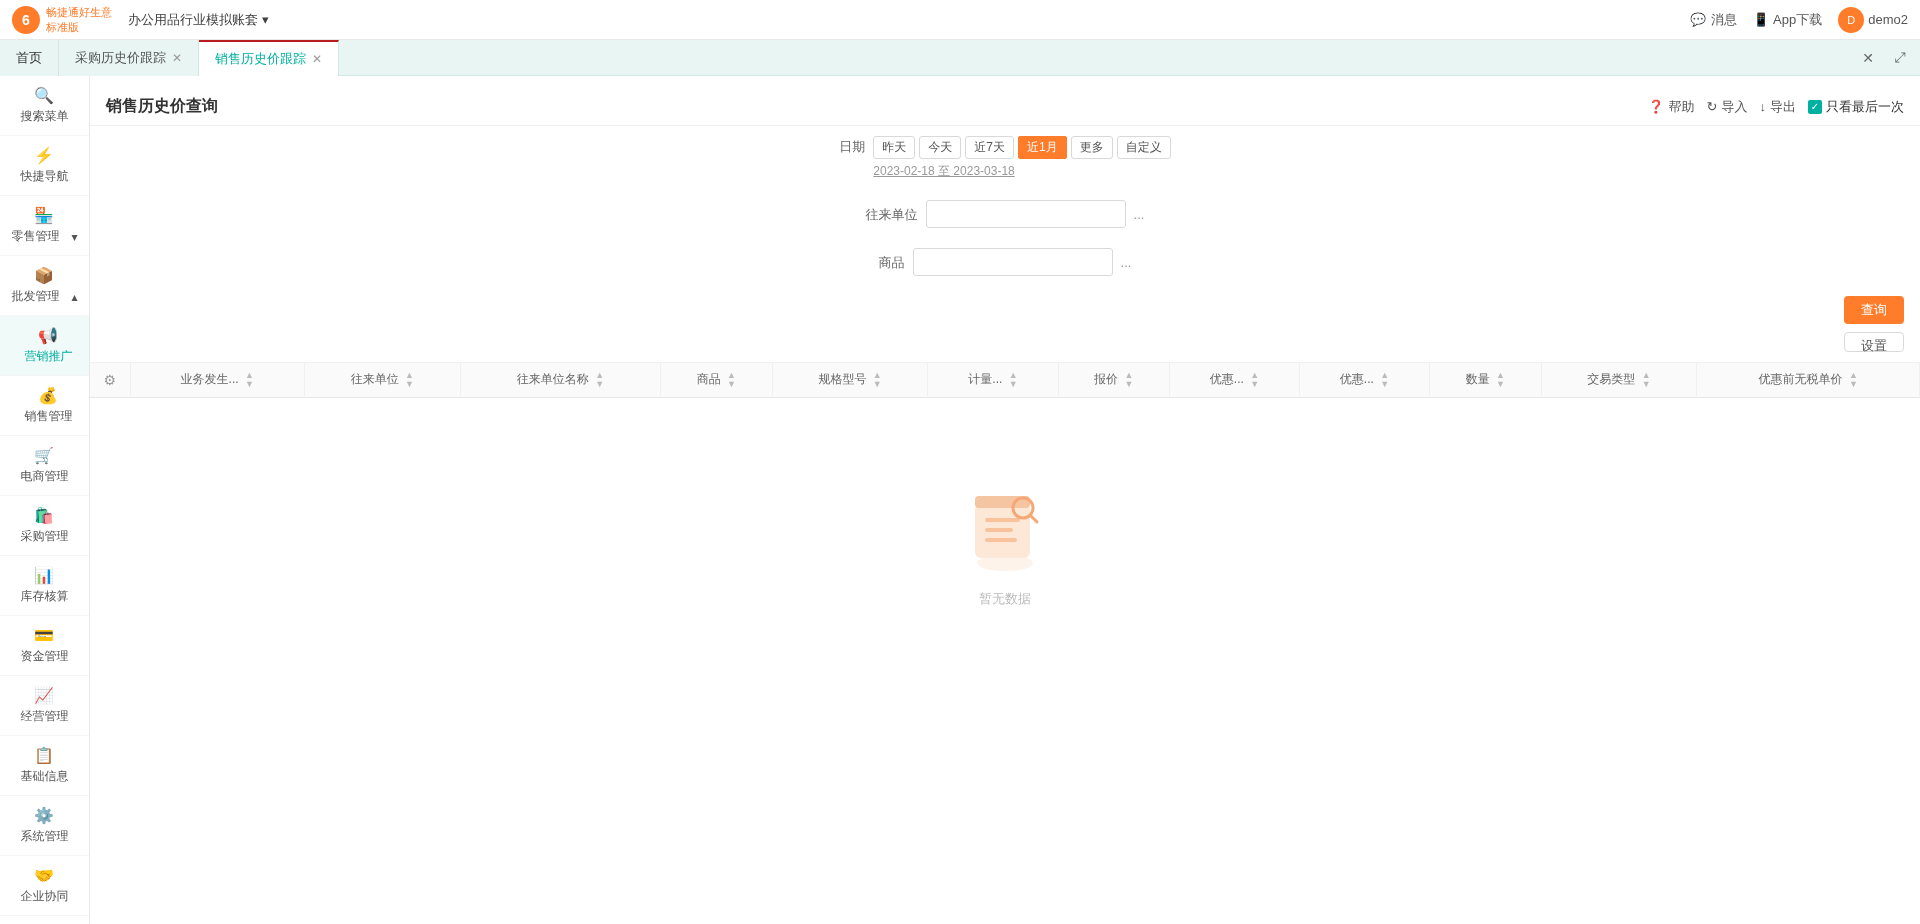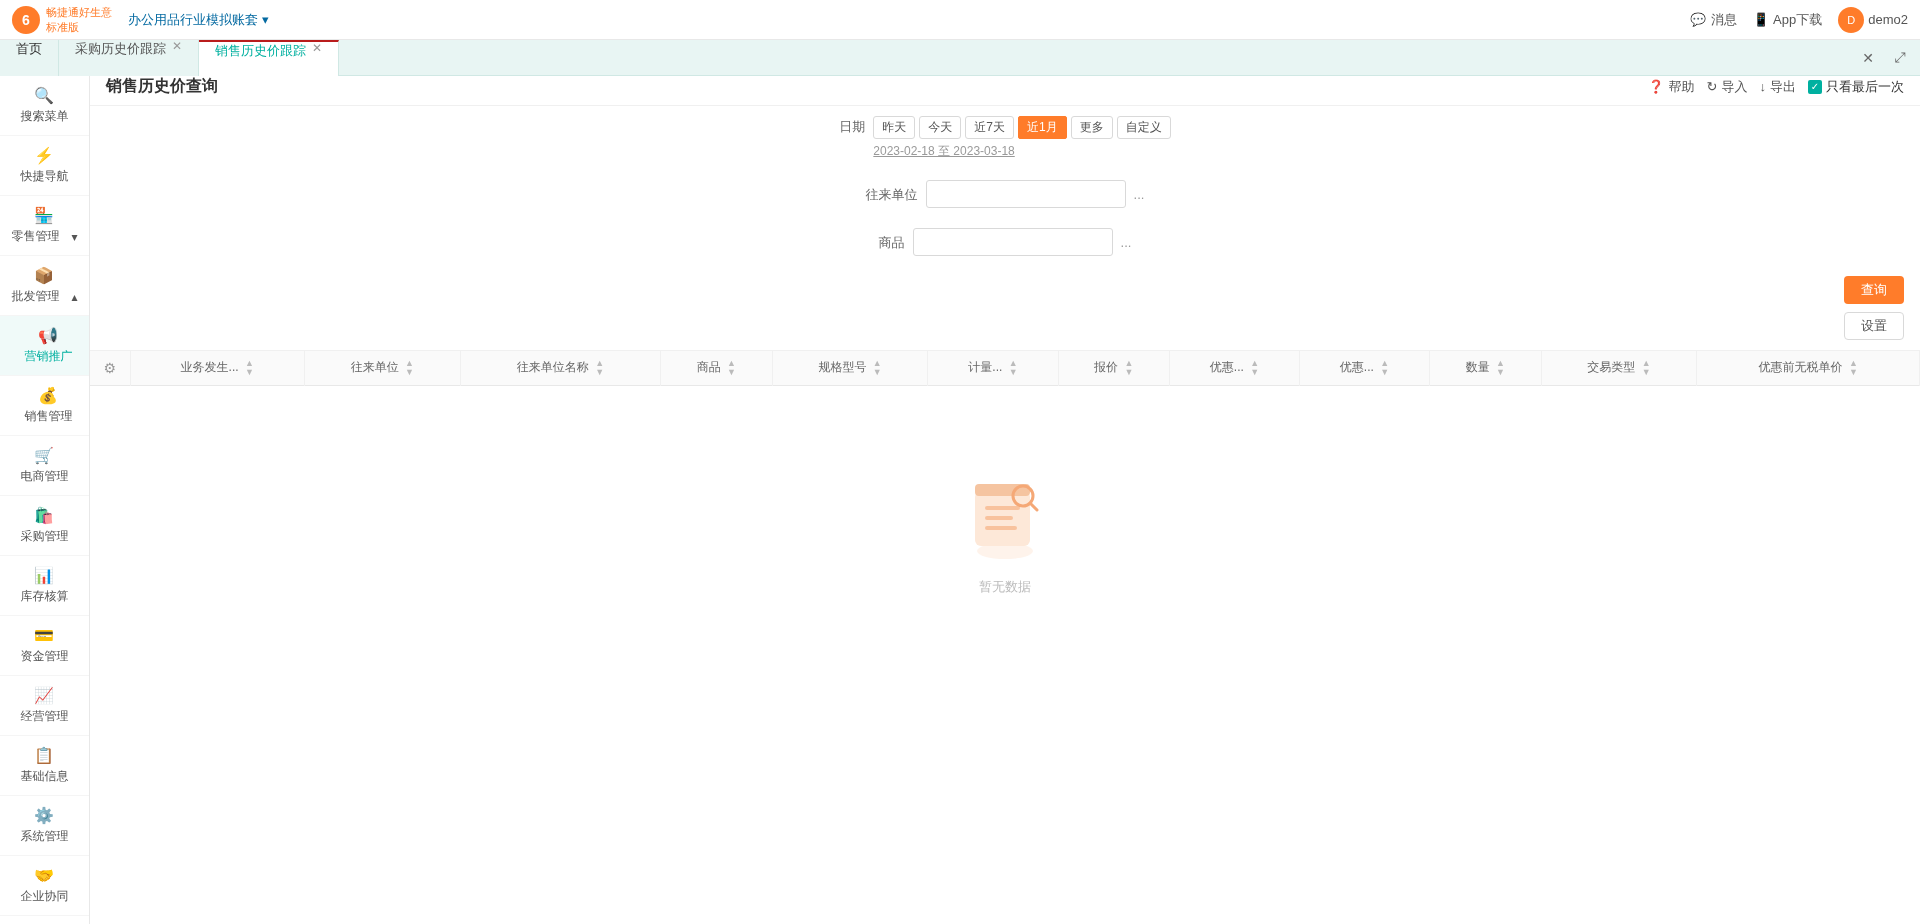--- a/index.html
+++ b/index.html
@@ -41,21 +41,21 @@
     .logo-text {
       font-size: 11px;
       color: #ff7c2a;
       line-height: 1.3;
     }
     .app-selector {
       display: flex;
       align-items: center;
       gap: 4px;
       font-size: 13px;
-      color: #0369a1;
+      color: #404040;
       cursor: pointer;
       padding: 4px 8px;
       border-radius: 4px;
       justify-content: flex-end;
     }
     .top-header-right {
       display: flex;
       align-items: center;
       gap: 16px;
       font-size: 13px;
@@ -86,20 +86,21 @@
       display: flex;
       align-items: center;
       padding: 0 0;
       flex-shrink: 0;
       border-bottom: 1px solid #d0e8e4;
     }
     .tab {
       height: 36px;
       padding: 0 16px;
       display: flex;
+      align-items: center;
       gap: 6px;
       cursor: pointer;
       font-size: 13px;
       color: #555;
       border-right: 1px solid #d0e8e4;
       white-space: nowrap;
     }
     .tab.home {
       background: #e8f5f3;
       color: #333;
@@ -196,21 +197,21 @@
       flex: 1;
       background: #fff;
       margin: 0;
       display: flex;
       flex-direction: column;
       overflow: hidden;
     }
 
     
     .page-header {
-      padding: 0 16px 8px;
+      padding: 20px 16px 8px;
       display: flex;
       align-items: center;
       justify-content: space-between;
       border-bottom: 1px solid #f0f0f0;
     }
     .page-title {
       font-size: 16px;
       font-weight: 600;
       color: #333;
     }
@@ -334,21 +335,21 @@
       height: 28px;
     }
     .btn-settings {
       padding: 4px 16px;
       background: #fff;
       border: 1px solid #d9d9d9;
       border-radius: 4px;
       color: #555;
       font-size: 13px;
       cursor: pointer;
-      height: 28px;
+      height: 20px;
       text-align: center;
     }
 
     
     .table-container {
       flex: 1;
       overflow: auto;
     }
     table {
       width: 100%;

